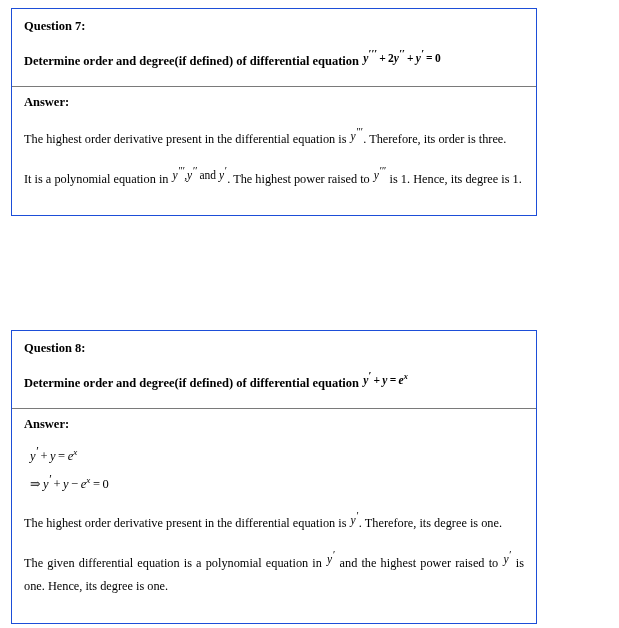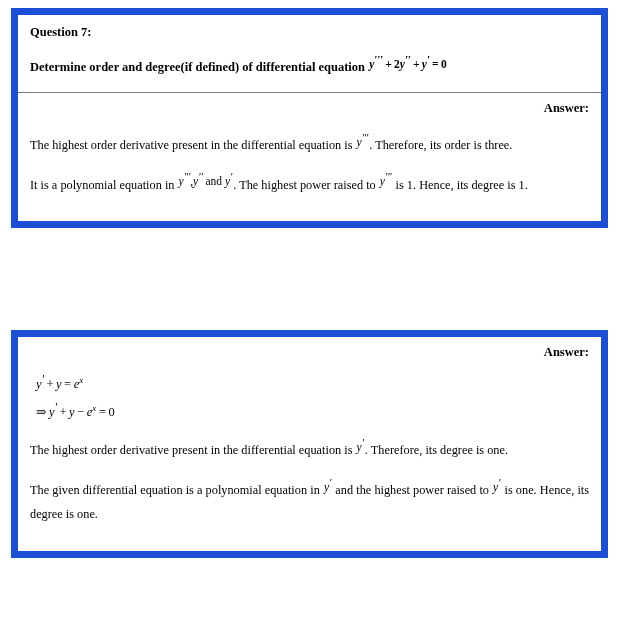--- a/index.html
+++ b/index.html
@@ -18,22 +18,22 @@
     width: 619px;
     height: 628px;
     position: relative;
     background: #ffffff;
     box-sizing: border-box;
   }
 
   .qbox {
     position: absolute;
     left: 11px;
-    width: 597px;
-    border: 7px solid #1d4ed8;
+    width: 526px;
+    border: 1px solid #1d4ed8;
     box-sizing: border-box;
     background: #ffffff;
   }
   #qbox-1 { top: 8px; }
   #qbox-2 { top: 330px; }
 
   .q-header {
     border-bottom: 1px solid #7a7a7a;
     padding: 8px 12px 16px 12px;
   }
@@ -51,21 +51,20 @@
   }
 
   .a-body {
     padding: 7px 12px 22px 12px;
   }
   .a-label {
     font-weight: bold;
     font-size: 12.5px;
     margin: 0 0 8px 0;
     line-height: 1.4;
-    text-align: right;
   }
   .eqline {
     margin: 0 0 2px 6px;
     line-height: 1.55;
   }
   .eq-gap {
     margin-bottom: 12px;
   }
   .para {
     font-size: 12.3px;
@@ -141,20 +140,27 @@
         <span class="math inline-raised"><i>y</i><span class="prime">′′′</span><span class="op">,</span><i>y</i><span class="prime">′′</span>&nbsp;<span class="rm">and</span>&nbsp;<i>y</i><span class="prime">′</span></span><span>. The highest power raised to</span>
         <span class="math inline-raised"><i>y</i><span class="prime">′′′</span></span>
         <span>is 1. Hence, its degree is 1.</span>
       </div>
     </div>
 
   </div>
 
   <div class="qbox" id="qbox-2">
 
+    <div class="q-header">
+      <div class="q-label">Question 8:</div>
+      <div class="q-prompt">
+        <span>Determine order and degree(if defined) of differential equation</span>
+        <span class="math inline-raised" title="y' + y = e^x"><i>y</i><span class="prime">′</span><span class="op"> + </span><i>y</i><span class="op"> = </span><i>e</i><sup><i>x</i></sup></span>
+      </div>
+    </div>
 
     <div class="a-body">
       <div class="a-label">Answer:</div>
 
       <div class="eqline">
         <span class="math" title="y' + y = e^x"><i>y</i><span class="prime">′</span><span class="op"> + </span><i>y</i><span class="op"> = </span><i>e</i><sup><i>x</i></sup></span>
       </div>
 
       <div class="eqline eq-gap">
         <span class="math" title="⇒ y' + y − e^x = 0"><span class="op">⇒ </span><i>y</i><span class="prime">′</span><span class="op"> + </span><i>y</i><span class="op"> − </span><i>e</i><sup><i>x</i></sup><span class="op"> = 0</span></span>

